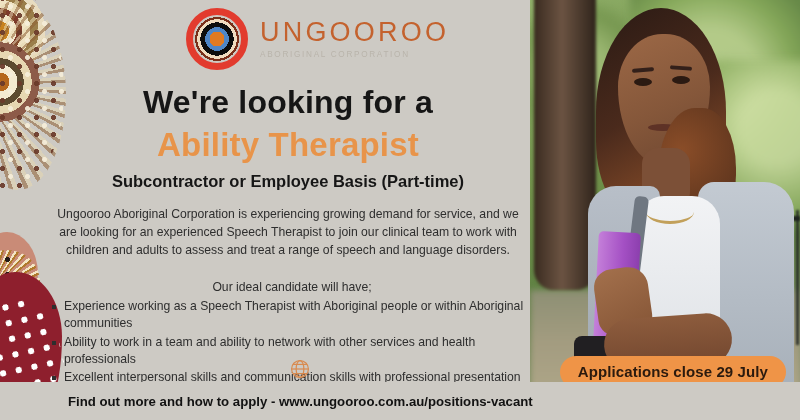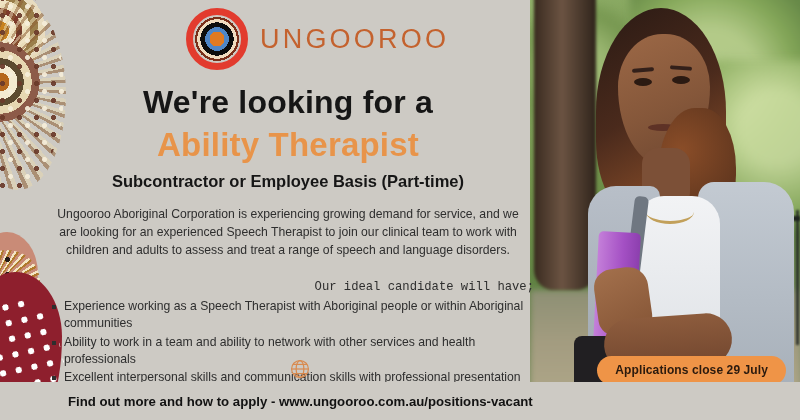--- a/index.html
+++ b/index.html
@@ -188,33 +188,33 @@
 
   
   .content { position:absolute; left:42px; top:84px; width:492px; text-align:center; }
   .head-1 { font-size:32px; font-weight:bold; color:#161616; letter-spacing:.2px; }
   .head-2 { font-size:33px; font-weight:bold; color:#e8944a; margin-top:5px; letter-spacing:.2px; }
   .head-3 { font-size:16.5px; font-weight:bold; color:#161616; margin-top:8px; }
 
   .para-note { font-size:11.6px; color:#2e2e2e; margin-top:19px; line-height:1.45; }
   .para-main { font-size:12.2px; color:#2e2e2e; margin-top:14px; line-height:1.48; padding:0 6px; }
 
-  .ideal { text-align:right; font-size:12.2px; color:#2e2e2e; margin-top:21px; padding-left:8px;font-family:Liberation Mono, monospace; }
+  .ideal { text-align:center; font-size:12.2px; color:#2e2e2e; margin-top:21px; padding-left:8px; }
   ul.reqs { list-style:none; margin-top:4px; padding-left:22px; text-align:left; }
   ul.reqs li { position:relative; font-size:12.2px; color:#2e2e2e; line-height:1.42; margin-bottom:1px; }
   ul.reqs li:before {
     content:""; position:absolute; left:-12px; top:7px;
     width:4px; height:4px; background:#2e2e2e;
   }
 
   
   .pill {
     position:absolute; right:14px; top:356px;
     background:#ef9447; color:#2b1a0e;
-    font-size:12px; font-weight:bold;
+    font-size:15px; font-weight:bold;
     padding:7px 18px 8px; border-radius:20px;
     white-space:nowrap; letter-spacing:.1px;
   }
 
   
   .footer {
     position:absolute; left:0; bottom:0; width:800px; height:38px;
     background:#cdcac4;
     display:flex; align-items:center;
   }
@@ -266,20 +266,21 @@
     <div class="ph-folder"></div>
     <div class="ph-bag"></div>
     <div class="ph-hand"></div>
     <div class="ph-arm"></div>
   </div>
 
   <div class="logo-wrap">
     <div class="logo-mark"></div>
     <div class="logo-text">
       <div class="logo-title">UNGOOROO</div>
+      <div class="logo-sub">ABORIGINAL CORPORATION</div>
     </div>
   </div>
 
   <div class="content">
     <div class="head-1">We're looking for a</div>
     <div class="head-2">Ability Therapist</div>
     <div class="head-3">Subcontractor or Employee Basis (Part-time)</div>
 
     <div class="para-main">Ungooroo Aboriginal Corporation is experiencing growing demand for service, and we are looking for an experienced Speech Therapist to join our clinical team to work with children and adults to assess and treat a range of speech and language disorders.</div>
 

